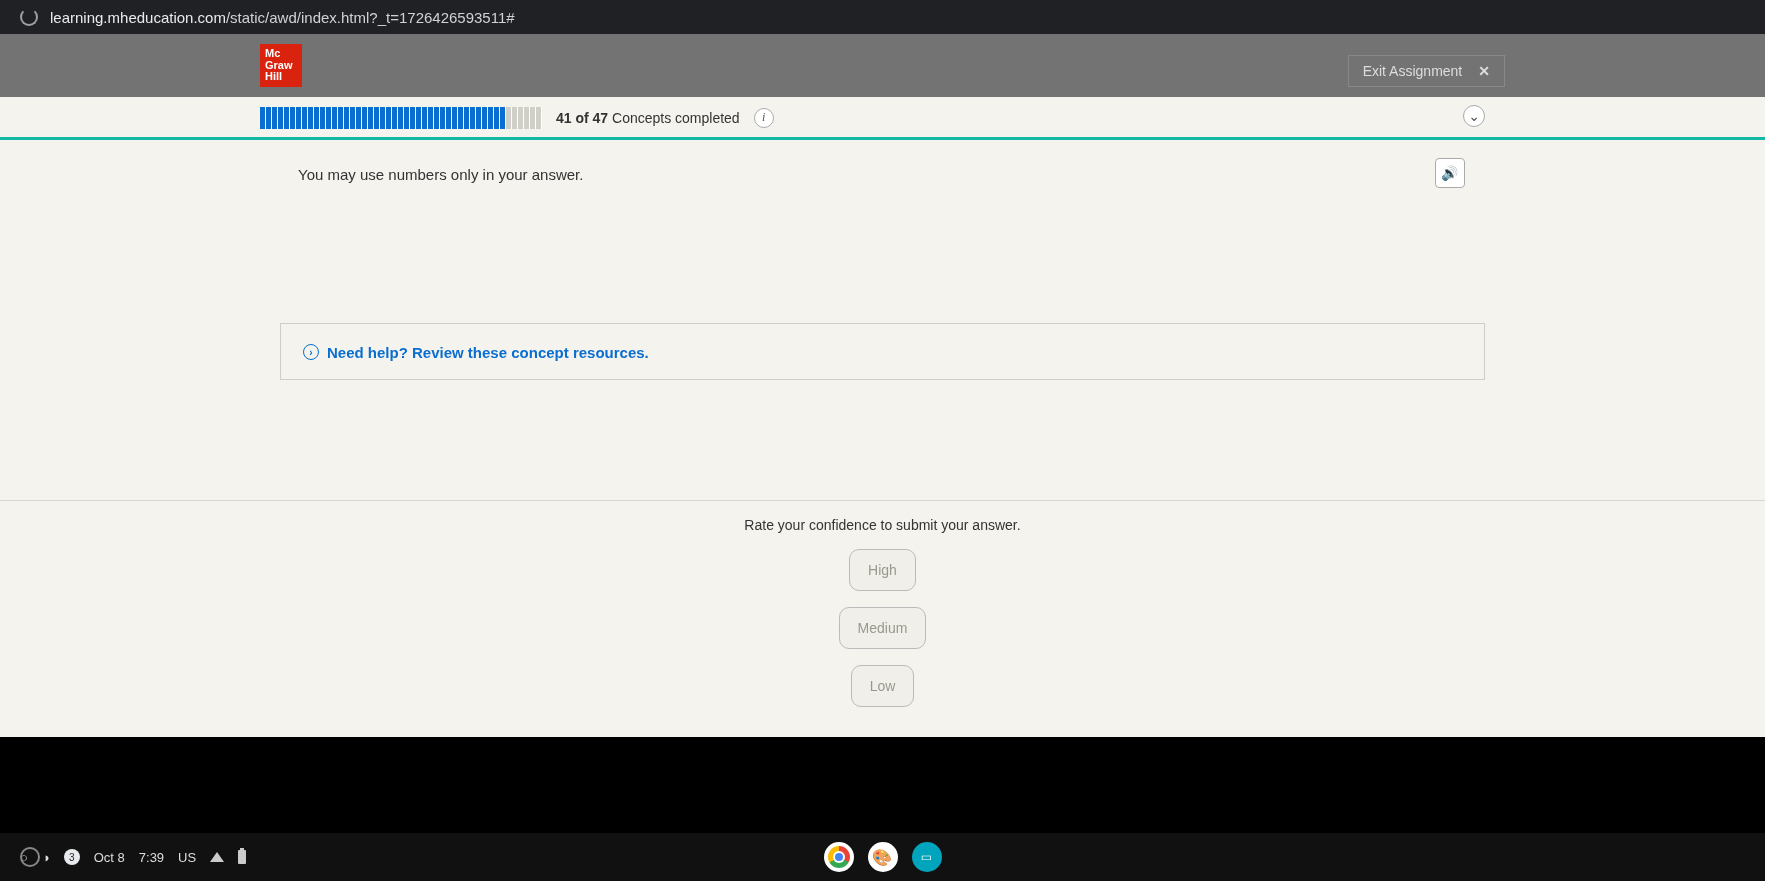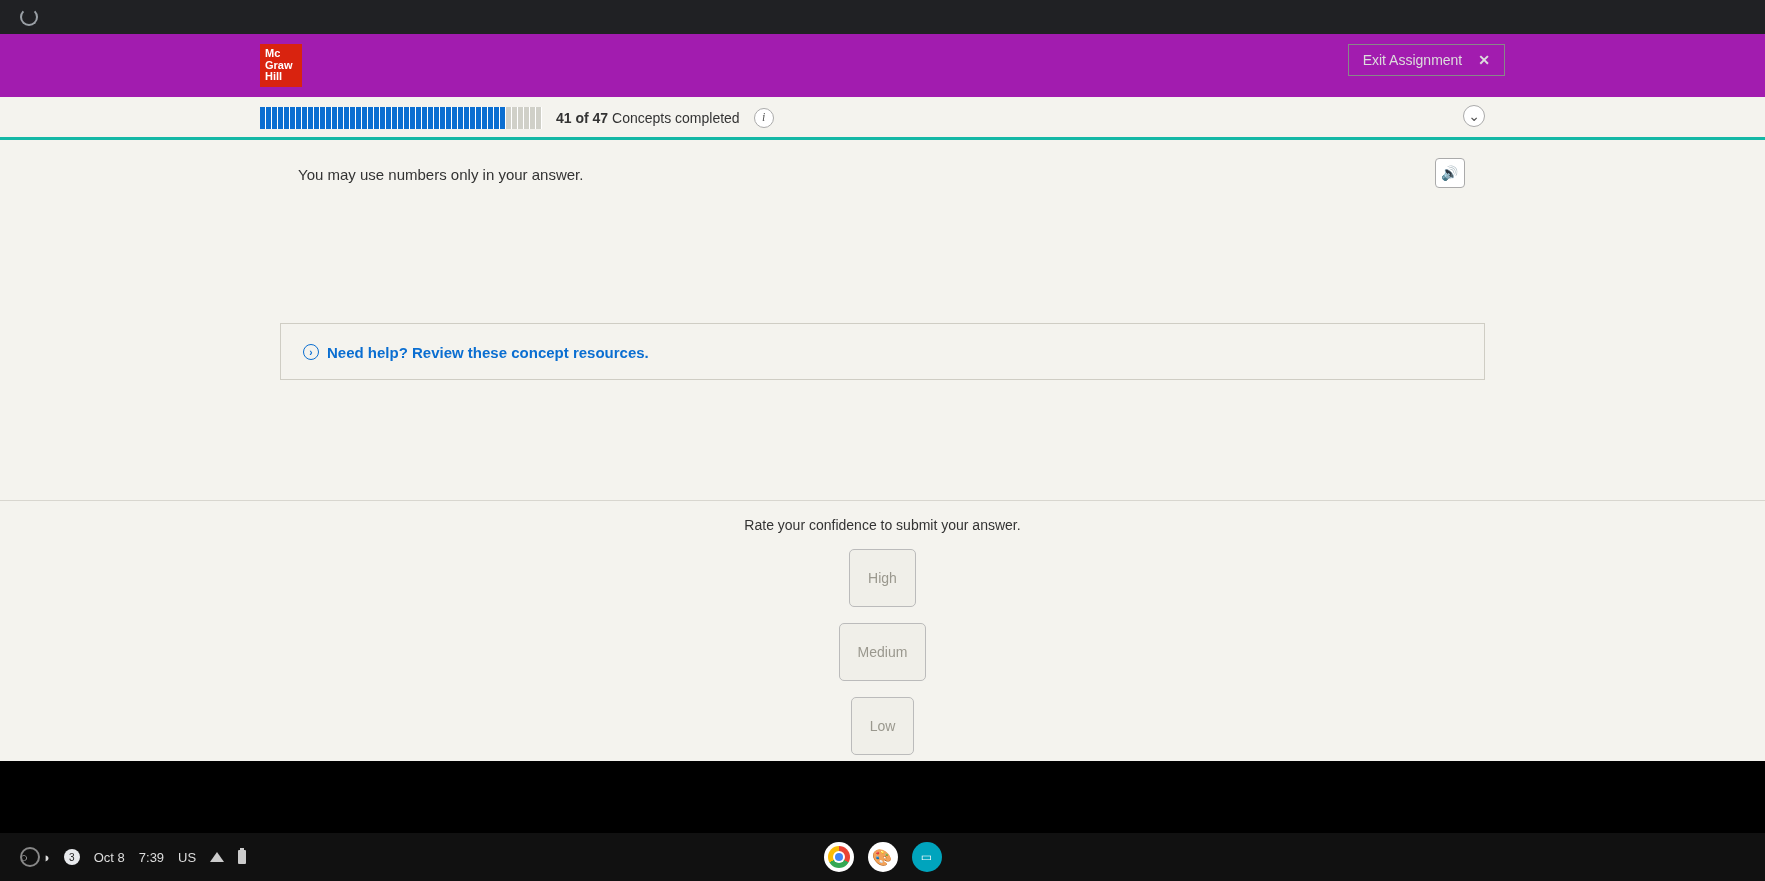--- a/index.html
+++ b/index.html
@@ -23,23 +23,23 @@
   .browser-chrome .reload {
     width: 18px; height: 18px;
     border: 2px solid #9aa0a6;
     border-radius: 50%;
     border-top-color: transparent;
     display: inline-block;
   }
   .url-bar { color: #cfd2d6; }
   .url-bar .domain { color: #e8eaed; }
   .app-topbar {
-    background: #a21caf;
-    display: flex;
-    align-items: flex-start;
+    background: #737373;
+    display: flex;
+    align-items: flex-end;
     justify-content: space-between;
     padding: 10px 260px 10px 260px;
   }
   .logo {
     background: #d9230f;
     color: #fff;
     font-size: 11px;
     font-weight: 600;
     line-height: 1.05;
     padding: 4px 5px;
@@ -179,23 +179,23 @@
     display: flex;
     align-items: center;
     gap: 16px;
     flex-direction: column;
   }
   .rate-label { font-size: 14px; color: #333; }
   .conf-btn {
     border: 1px solid #bbb;
     background: #f0efe9;
     color: #9a988e;
-    padding: 20px 18px;
+    padding: 12px 18px;
     font-size: 14px;
-    border-radius: 5px;
+    border-radius: 10px;
     cursor: pointer;
   }
   .copyright-row {
     text-align: center;
     font-size: 12px;
     color: #666;
     padding: 8px 0 14px 0;
   }
   .copyright-row a { color: #666; text-decoration: underline; margin: 0 6px; cursor: pointer; }
   .taskbar {
@@ -266,20 +266,23 @@
   }
   .battery-icon::before {
     content:""; position:absolute; top:-2px; left:2px; width:4px; height:2px; background:#ccc;
   }
 </style>
 </head>
 <body>
 
 <div class="browser-chrome">
   <span class="reload"></span>
+  <span class="url-bar">
+    <span class="domain">learning.mheducation.com</span><span>/static/awd/index.html?_t=1726426593511#</span>
+  </span>
 </div>
 
 <div class="app-topbar">
   <div class="logo">
     <div>Mc</div>
     <div>Graw</div>
     <div>Hill</div>
   </div>
   <button class="exit-btn">
     <span>Exit Assignment</span>

